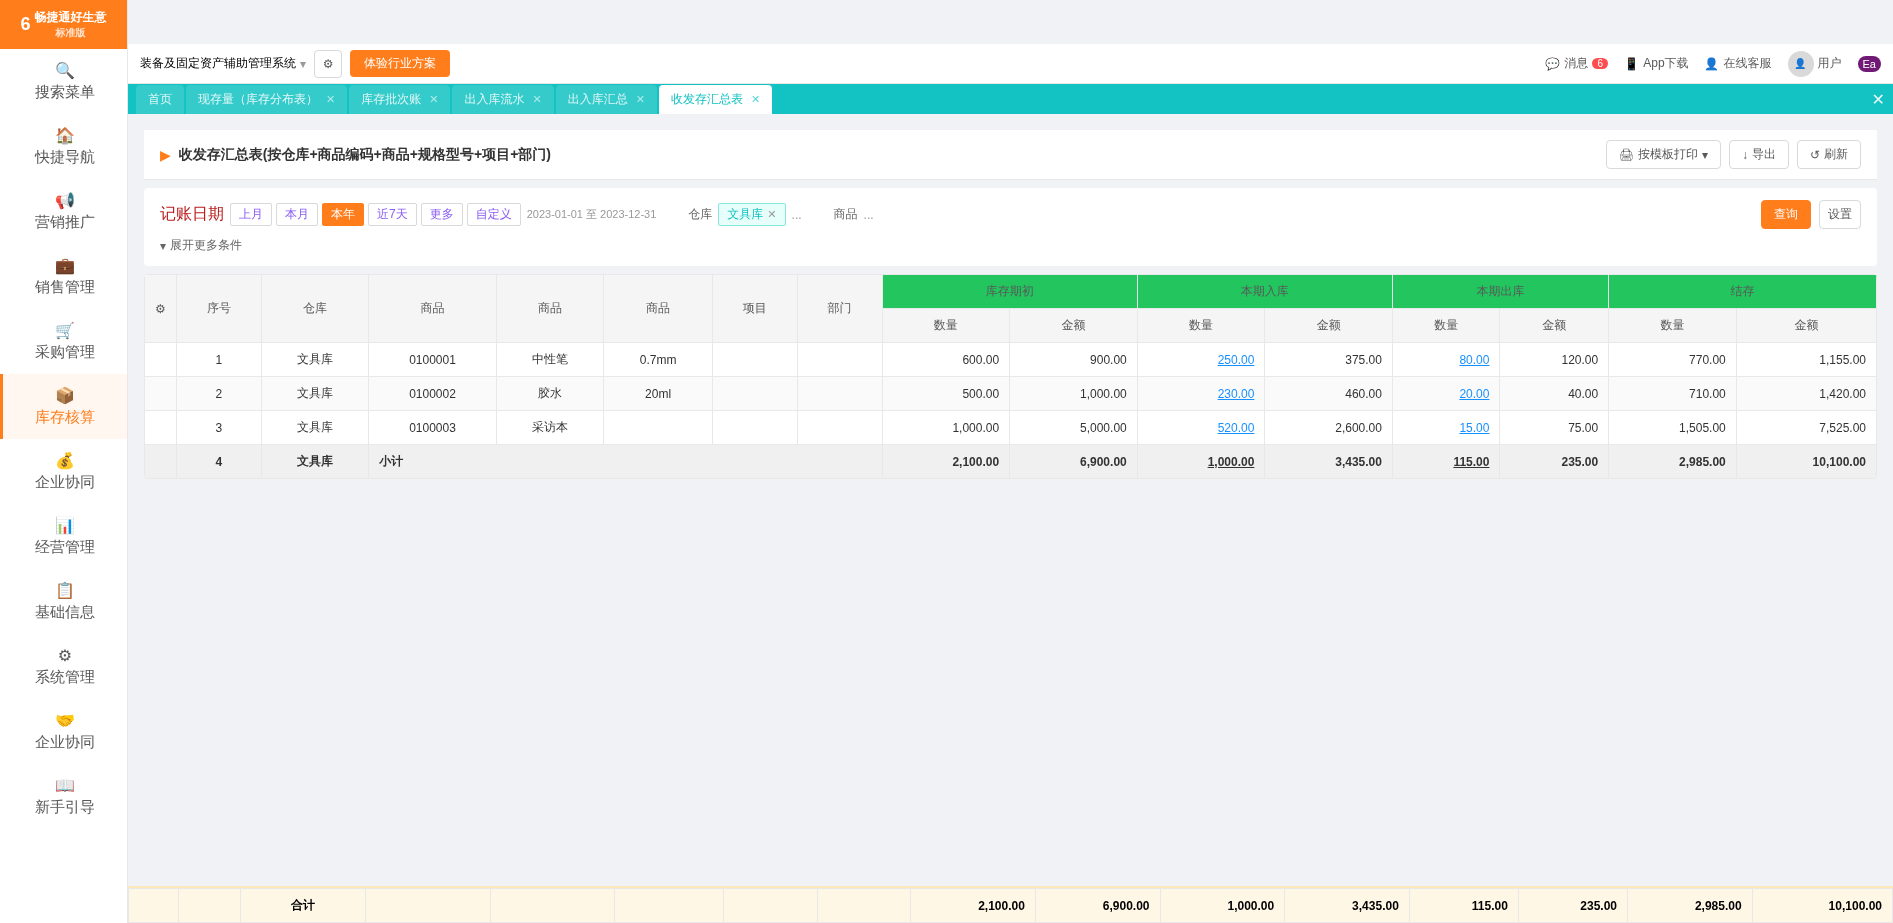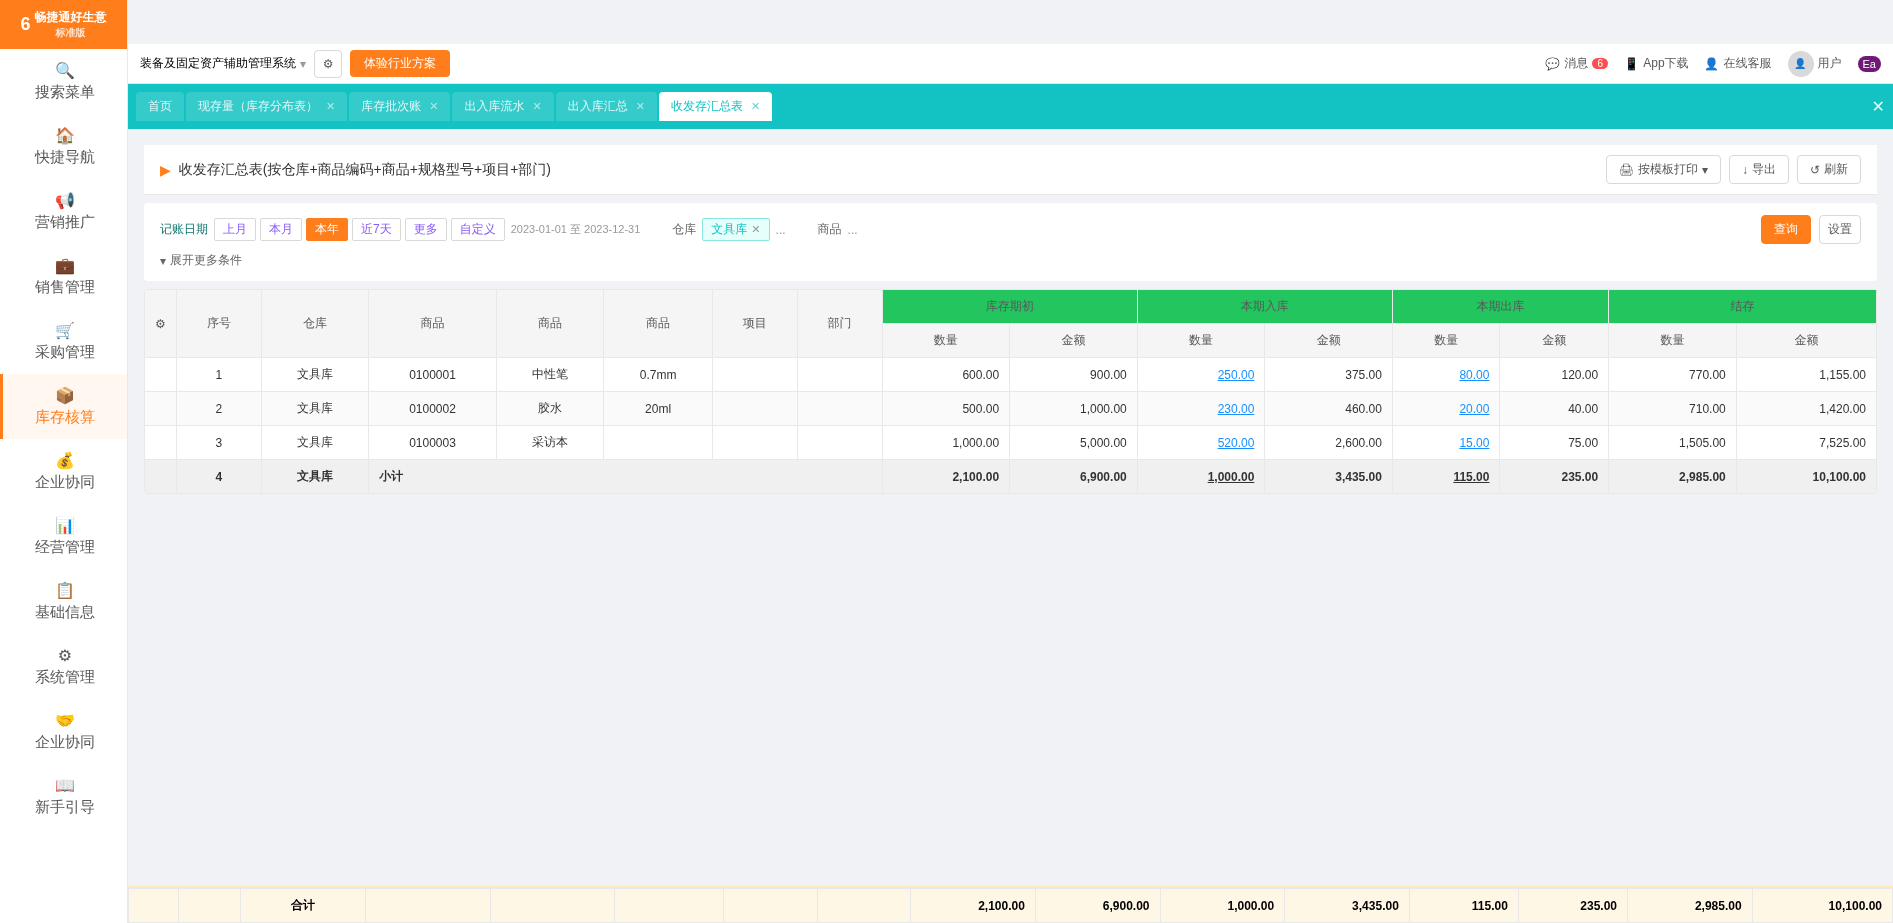--- a/index.html
+++ b/index.html
@@ -25,21 +25,21 @@
     .system-title-select { display: flex; align-items: center; gap: 4px; cursor: pointer; }
     .settings-btn { width: 28px; height: 28px; border: 1px solid #d9d9d9; border-radius: 4px; display: flex; align-items: center; justify-content: center; cursor: pointer; color: #595959; }
     .trial-btn { background: #ff7d1a; color: #fff; border: none; border-radius: 4px; padding: 5px 14px; font-size: 12px; cursor: pointer; font-family: inherit; }
     .top-bar-right { display: flex; align-items: center; gap: 16px; }
     .top-bar-right-item { display: flex; align-items: center; gap: 4px; cursor: pointer; color: #595959; font-size: 12px; }
     .msg-badge { background: #ff4d4f; color: #fff; border-radius: 8px; font-size: 10px; padding: 0 4px; min-width: 16px; text-align: center; }
     .user-avatar { width: 26px; height: 26px; background: #d9d9d9; border-radius: 50%; display: flex; align-items: center; justify-content: center; font-size: 10px; color: #fff; overflow: hidden; }
     .user-ea { background: #701a75; color: #fff; border-radius: 8px; padding: 2px 5px; font-size: 11px; }
 
     
-    .tab-bar { height: 45px; background: #13c2c2; display: flex; align-items: center; padding: 0 8px; flex-shrink: 0; gap: 2px; }
+    .tab-bar { height: 30px; background: #13c2c2; display: flex; align-items: center; padding: 0 8px; flex-shrink: 0; gap: 2px; }
     .tab-item { display: flex; align-items: center; gap: 4px; padding: 6px 12px; border-radius: 4px 4px 0 0; cursor: pointer; font-size: 12px; color: rgba(255,255,255,0.85); background: rgba(255,255,255,0.15); }
     .tab-item.active { background: #fff; color: #13c2c2; font-weight: 500; }
     .tab-item .close { margin-left: 4px; font-size: 11px; opacity: 0.7; }
     .tab-close-all { margin-left: auto; color: rgba(255,255,255,0.9); cursor: pointer; font-size: 16px; }
 
     
     .page-content { flex: 1; overflow-y: auto; padding: 16px; background: #f0f2f5; }
 
     
     .filter-bar { background: #fff; padding: 12px 16px; margin-bottom: 12px; border-radius: 4px; }
@@ -204,21 +204,21 @@
         <span class="close">✕</span>
       </div>
       <span class="tab-close-all">✕</span>
     </div>
 
     <div class="page-content" style="padding-bottom: 50px;">
 
       <div class="page-header-with-actions" style="background:#fff; padding:10px 16px; margin-bottom:8px; display:flex; align-items:center; justify-content:space-between;">
         <div style="display:flex;align-items:center;gap:8px;">
           <span style="color:#ff7d1a;font-size:14px;cursor:pointer;">▶</span>
-          <h2 style="font-size:14px;font-weight:normal;color:#333;">收发存汇总表(按仓库+商品编码+商品+规格型号+项目+部门)</h2>
+          <h2 style="font-size:14px;font-weight:bold;color:#333;">收发存汇总表(按仓库+商品编码+商品+规格型号+项目+部门)</h2>
         </div>
         <div class="page-header-actions">
           <button class="action-btn">
             <span>🖨</span>
             <span>按模板打印</span>
             <span>▾</span>
           </button>
           <button class="action-btn">
             <span>↓</span>
             <span>导出</span>
@@ -227,21 +227,21 @@
             <span>↺</span>
             <span>刷新</span>
           </button>
         </div>
       </div>
 
       <div class="filter-bar" style="margin-bottom:8px;">
         <div class="filter-row">
 
           <div style="display:flex;align-items:center;gap:6px;">
-            <span style="color:#0f766e;font-size:12px;">记账日期</span>
+            <span style="color:#b91c1c;font-size:16px;">记账日期</span>
             <div class="date-btns">
               <button class="date-btn">上月</button>
               <button class="date-btn">本月</button>
               <button class="date-btn active">本年</button>
               <button class="date-btn">近7天</button>
               <button class="date-btn">更多</button>
               <button class="date-btn">自定义</button>
             </div>
             <span style="color:#999;font-size:11px;">2023-01-01 至 2023-12-31</span>
           </div>

